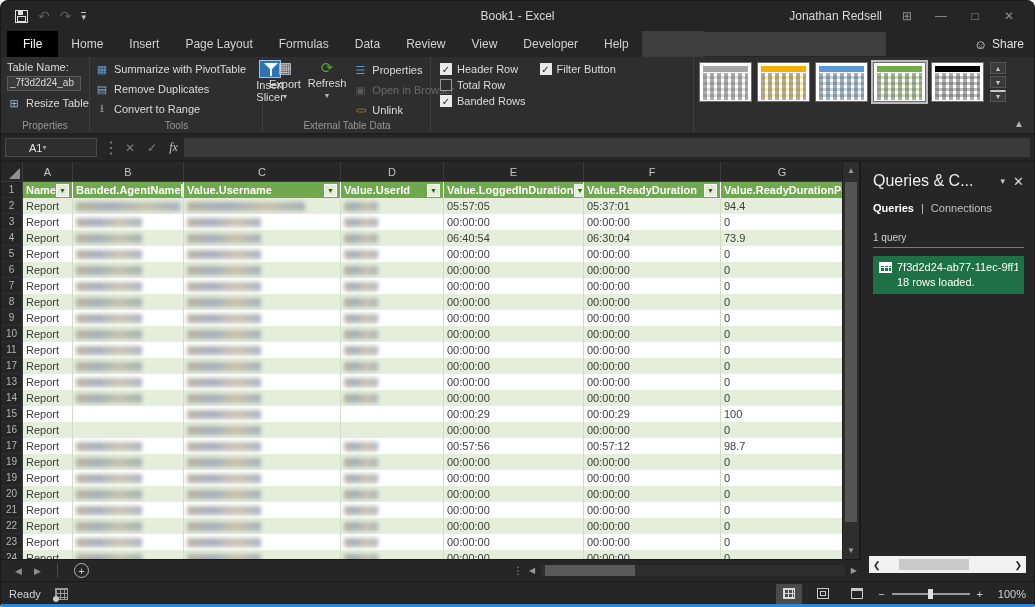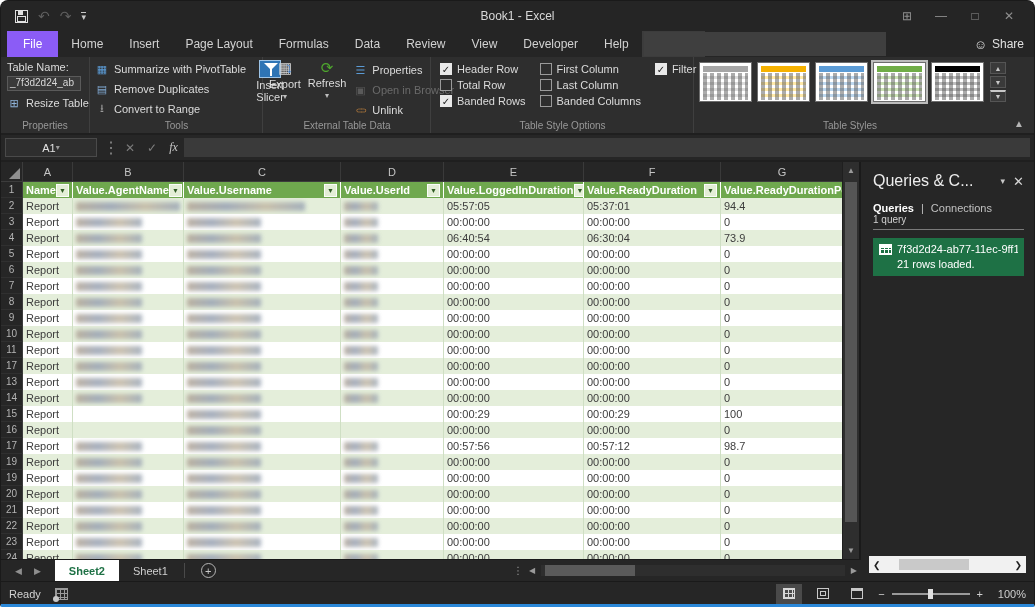--- a/index.html
+++ b/index.html
@@ -16,21 +16,21 @@
   .saveicon:after{content:"";position:absolute;left:1px;bottom:0;width:7px;height:4px;border:1px solid #e0e0e0;}
   .title-center{position:absolute;left:0;right:0;top:0;height:30px;display:flex;align-items:center;justify-content:center;font-size:12px;color:#d8d8d8;pointer-events:none;}
   .ctx-tabs{position:absolute;top:0;height:30px;display:flex;}
   .ctx-tab{padding:0 12px;display:flex;align-items:center;font-size:11px;color:#b9b9b9;background:#2d2d2d;margin-right:2px;}
   .user-name{position:absolute;right:152px;top:0;height:30px;display:flex;align-items:center;font-size:12px;color:#d8d8d8;}
   .win-controls{position:absolute;right:8px;top:0;height:30px;display:flex;}
   .win-btn{width:34px;height:30px;display:flex;align-items:center;justify-content:center;color:#8f8f8f;font-size:12px;}
   
   .tabrow{position:relative;height:26px;background:#252525;display:flex;align-items:stretch;padding-left:6px;}
   .rtab{padding:0 13px;display:flex;align-items:center;font-size:12px;color:#d2d2d2;cursor:default;}
-  .rtab.file{background:#8b5cf6;color:#fff;padding:0 16px;}
+  .rtab.file{background:#000000;color:#fff;padding:0 16px;}
   .rtab.active{background:#3c3c3c;color:#fff;}
   .searchbox{position:absolute;left:643px;top:1px;width:242px;height:24px;background:#3f3f3f;}
   .share{position:absolute;right:10px;top:0;height:26px;display:flex;align-items:center;gap:5px;font-size:12px;color:#e0e0e0;}
   
   .ribbon{position:relative;height:78px;background:#2e2e2e;border-bottom:2px solid #1f1f1f;font-size:11px;}
   .rgroup{position:absolute;top:0;bottom:0;border-right:1px solid #3f3f3f;}
   .rgroup-label{position:absolute;left:0;right:0;bottom:2px;text-align:center;font-size:10px;color:#989898;}
   .rlabel{color:#dcdcdc;}
   .smallbtn{display:flex;align-items:center;gap:5px;height:18px;color:#dcdcdc;white-space:nowrap;}
   .ric{width:14px;text-align:center;font-size:11px;flex:0 0 14px;}
@@ -44,21 +44,21 @@
   .swatches{display:flex;gap:5px;}
   .swatch{width:53px;height:40px;background:#fff;padding:3px;border:1px solid #6d6d6d;}
   .swatch.sel{outline:2px solid #bdbdbd;}
   .sw-head{height:6px;margin-bottom:1px;}
   .sw-body{height:27px;}
   .gal-btns{display:flex;flex-direction:column;gap:2px;margin-left:6px;}
   .gal-btn{width:16px;height:12px;background:#3a3a3a;border:1px solid #555;display:flex;align-items:center;justify-content:center;font-size:7px;color:#c8c8c8;}
   .collapse{position:absolute;right:10px;bottom:4px;color:#b5b5b5;font-size:10px;}
   
   .fxbar{height:27px;background:#262626;display:flex;align-items:center;padding:3px 4px;gap:6px;border-bottom:2px solid #1f1f1f;}
-  .namebox{width:92px;height:19px;background:#2e2e2e;border:1px solid #4a4a4a;display:flex;align-items:center;justify-content:center;padding:0 23px;font-size:11px;color:#e2e2e2;}
+  .namebox{width:92px;height:19px;background:#2e2e2e;border:1px solid #4a4a4a;display:flex;align-items:center;justify-content:flex-start;padding:0 23px;font-size:11px;color:#e2e2e2;}
   .fxbtns{display:flex;align-items:center;gap:12px;color:#7c7c7c;font-size:12px;}
   .fxin{flex:1;height:19px;background:#3a3a3a;}
   
   .main{display:flex;height:397px;}
   .gridwrap{width:843px;position:relative;background:#262626;}
   .colhdr{display:flex;height:20px;background:#262626;}
   .corner{width:22px;position:relative;border-right:1px solid #3c3c3c;border-bottom:1px solid #3c3c3c;}
   .corner:after{content:"";position:absolute;right:2px;bottom:2px;border-style:solid;border-width:0 0 11px 11px;border-color:transparent transparent #8f8f8f transparent;}
   .colcell{display:flex;align-items:center;justify-content:center;font-size:11px;color:#c4c4c4;border-right:1px solid #3a3a3a;border-bottom:1px solid #3c3c3c;}
   .rows{height:377px;overflow:hidden;}
@@ -73,21 +73,21 @@
   .vscroll{position:absolute;right:0;top:0;width:17px;height:397px;background:#2e2e2e;border-left:1px solid #1f1f1f;}
   .vs-btn{height:17px;display:flex;align-items:center;justify-content:center;color:#9a9a9a;font-size:8px;}
   .vs-thumb{position:absolute;left:2px;right:2px;top:20px;height:340px;background:#555;}
   .vs-down{position:absolute;bottom:0;left:0;right:0;}
   
   .qpanel{width:175px;background:#262626;border-left:2px solid #1a1a1a;position:relative;padding:10px 10px 0 12px;}
   .qp-title{display:flex;align-items:center;font-size:16px;color:#ededed;gap:8px;}
   .qp-title .t{flex:1;white-space:nowrap;overflow:hidden;}
   .qp-tabs{margin-top:12px;font-size:11px;color:#c0c0c0;display:flex;gap:7px;align-items:center;}
   .qp-tabs .on{color:#fff;font-weight:bold;}
-  .qp-count{margin-top:0;font-size:10px;color:#d0d0d0;padding-bottom:4px;border-bottom:1px solid #7a7a7a;}
+  .qp-count{margin-top:18px;font-size:10px;color:#d0d0d0;padding-bottom:4px;border-bottom:1px solid #7a7a7a;}
   .qcard{margin-top:8px;background:#1e7145;color:#fff;padding:5px 6px;font-size:11px;}
   .qcard .r1{display:flex;gap:5px;align-items:center;white-space:nowrap;overflow:hidden;}
   .qtbl{width:13px;height:11px;flex:0 0 13px;background:
     linear-gradient(#fff,#fff) 0 0/13px 3px no-repeat,
     repeating-linear-gradient(90deg,#fff 0 1px,transparent 1px 4px),
     repeating-linear-gradient(180deg,#fff 0 1px,transparent 1px 4px);border:1px solid #fff;}
   .qcard .r2{margin:3px 0 1px 18px;}
   .qp-scroll{position:absolute;left:8px;right:8px;bottom:8px;height:17px;background:#f1f1f1;display:flex;align-items:center;justify-content:space-between;padding:0 4px;color:#1d1d1d;font-size:9px;}
   .qp-thumb{height:11px;width:70px;background:#c9c9c9;}
   
@@ -126,20 +126,21 @@
 <div class="window">
 
   <div class="titlebar">
     <div class="qat">
       <span class="saveicon"></span>
       <span class="g dim">↶</span>
       <span class="g dim">↷</span>
       <span class="g" style="font-size:9px;border-top:1px solid #c8c8c8;line-height:8px;">▾</span>
     </div>
     <div class="title-center">Book1 - Excel</div>
+    <div class="user-name">Jonathan Redsell</div>
     <div class="win-controls">
       <span class="win-btn">⊞</span>
       <span class="win-btn">—</span>
       <span class="win-btn">□</span>
       <span class="win-btn">✕</span>
     </div>
   </div>
 
   <div class="tabrow">
     <div id="rtabs" style="display:flex;">
@@ -245,40 +246,25 @@
               <span class="cbox"></span>
               <span>Total Row</span>
             </div>
             <div class="chkrow">
               <span class="cbox on">✓</span>
               <span>Banded Rows</span>
             </div>
           </div>
           <div class="chk-col">
             <div class="chkrow">
-              <span class="cbox"></span>
-              <span>First Column</span>
-            </div>
-            <div class="chkrow">
-              <span class="cbox"></span>
-              <span>Last Column</span>
-            </div>
-            <div class="chkrow">
-              <span class="cbox"></span>
-              <span>Banded Columns</span>
-            </div>
-          </div>
-          <div class="chk-col">
-            <div class="chkrow">
               <span class="cbox on">✓</span>
               <span>Filter Button</span>
             </div>
           </div>
         </div>
-      <div class="rgroup-label">Table Style Options</div>
     </div>
 
     <div class="rgroup" style="left:694px;width:310px;border-right:none;">
       <div style="padding:5px 4px;display:flex;align-items:flex-start;">
         <div class="swatches" id="swatches">
             <div class="swatch">
               <div class="sw-head" style="background: rgb(166, 166, 166);"></div>
               <div class="sw-body" style="background: repeating-linear-gradient(90deg, rgba(70, 70, 70, 0.45) 0px, rgba(70, 70, 70, 0.45) 4px, transparent 4px, transparent 7px), repeating-linear-gradient(rgb(255, 255, 255) 0px, rgb(255, 255, 255) 3px, rgb(220, 220, 220) 3px, rgb(220, 220, 220) 6px);"></div>
             </div>
             <div class="swatch">
@@ -297,21 +283,20 @@
               <div class="sw-head" style="background: rgb(0, 0, 0);"></div>
               <div class="sw-body" style="background: repeating-linear-gradient(90deg, rgba(70, 70, 70, 0.45) 0px, rgba(70, 70, 70, 0.45) 4px, transparent 4px, transparent 7px), repeating-linear-gradient(rgb(255, 255, 255) 0px, rgb(255, 255, 255) 3px, rgb(191, 191, 191) 3px, rgb(191, 191, 191) 6px);"></div>
             </div>
           </div>
         <div class="gal-btns">
           <span class="gal-btn">▲</span>
           <span class="gal-btn">▼</span>
           <span class="gal-btn" style="border-top:2px solid #c8c8c8;">▼</span>
         </div>
       </div>
-      <div class="rgroup-label">Table Styles</div>
     </div>
 
     <span class="collapse">▲</span>
   </div>
 
   <div class="fxbar">
     <div class="namebox">
       <span>A1</span>
       <span style="font-size:8px;color:#9a9a9a;">▾</span>
     </div>
@@ -338,21 +323,21 @@
             <div class="colcell" style="width: 123px;">G</div>
           </div>
         <div class="rows" id="gridrows">
             <div class="grow hdrrow">
               <div class="gut">1</div>
               <div class="cell" style="width: 50px; flex: 0 0 50px;">
                 <span>Name</span>
                 <span class="filterbtn">▼</span>
               </div>
               <div class="cell" style="width: 111px; flex: 0 0 111px;">
-                <span>Value.AgentName</span>
+                <span>Banded.AgentName</span>
                 <span class="filterbtn">▼</span>
               </div>
               <div class="cell" style="width: 157px; flex: 0 0 157px;">
                 <span>Value.Username</span>
                 <span class="filterbtn">▼</span>
               </div>
               <div class="cell" style="width: 103px; flex: 0 0 103px;">
                 <span>Value.UserId</span>
                 <span class="filterbtn">▼</span>
               </div>
@@ -931,39 +916,35 @@
           <span class="on">Queries</span>
           <span>|</span>
           <span>Connections</span>
         </div>
       <div class="qp-count">1 query</div>
       <div class="qcard">
         <div class="r1">
           <span class="qtbl"></span>
           <span>7f3d2d24-ab77-11ec-9ff1-0</span>
         </div>
-        <div class="r2">21 rows loaded.</div>
+        <div class="r2">18 rows loaded.</div>
       </div>
       <div class="qp-scroll">
         <span>❮</span>
         <span class="qp-thumb" style="margin-right:28px;"></span>
         <span>❯</span>
       </div>
     </div>
   </div>
 
   <div class="sheetbar" style="width:860px;">
     <div class="nav">
       <span>◀</span>
       <span>▶</span>
     </div>
-    <div id="sheettabs" style="display:flex;">
-        <div class="stab active">Sheet2</div>
-        <div class="stab">Sheet1</div>
-      </div>
     <div class="tabdiv"></div>
     <div class="addsheet">+</div>
     <div class="hscroll">
       <span class="hs-dots">⋮</span>
       <span class="hs-arrow">◀</span>
       <div class="hs-track">
           <div class="hs-thumb"></div>
         </div>
       <span class="hs-arrow">▶</span>
     </div>

